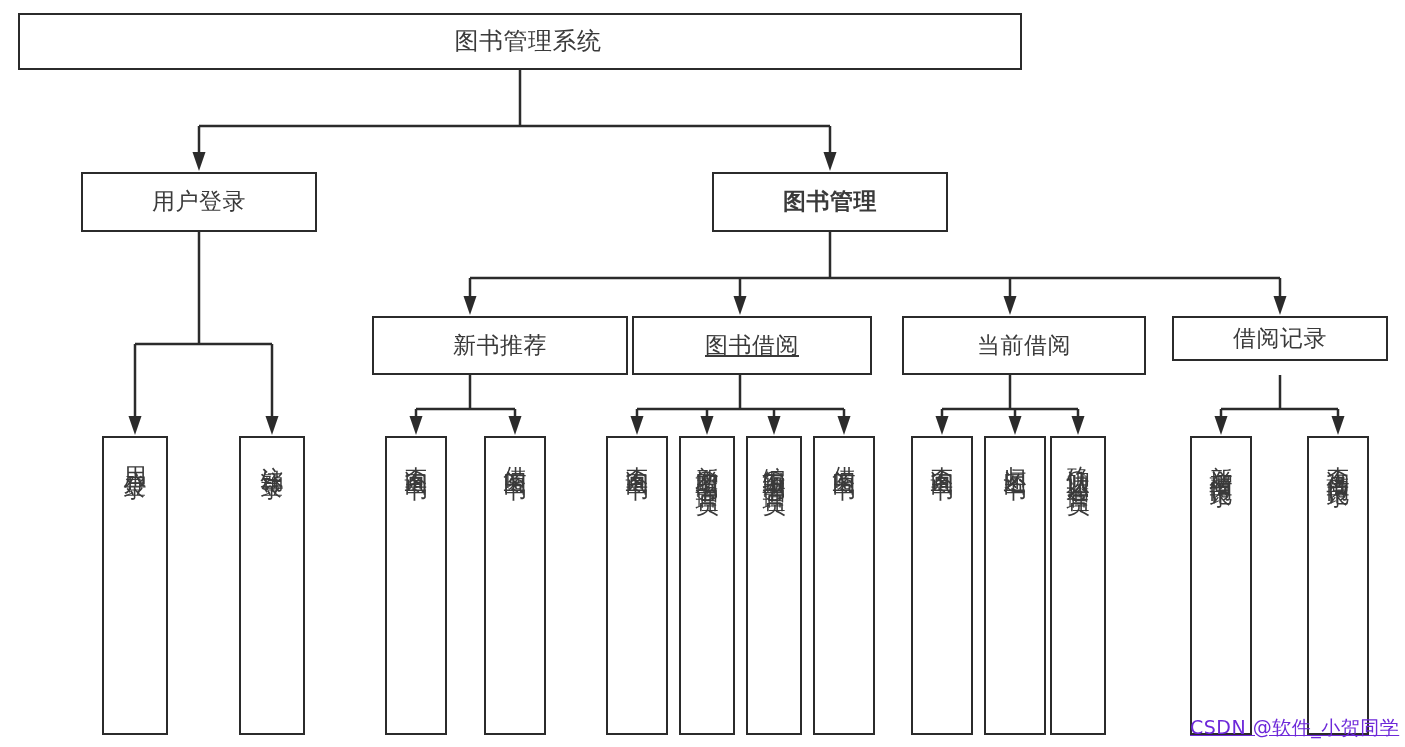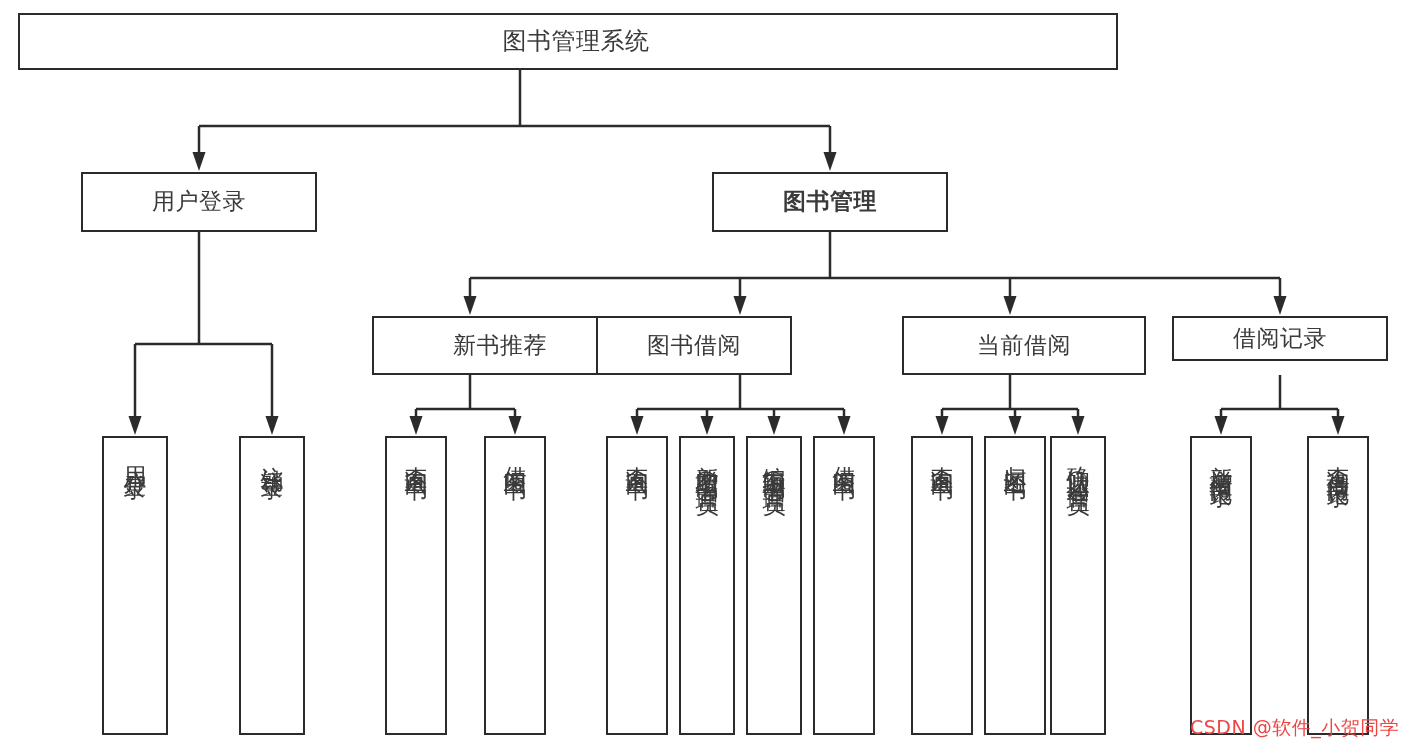--- a/index.html
+++ b/index.html
@@ -124,33 +124,33 @@
       <line x1="1078" y1="409" x2="1078" y2="418" stroke="#2b2b2b" stroke-width="2.5"></line>
       <polygon points="1071.5,416 1084.5,416 1078,435" fill="#2b2b2b"></polygon>
       <line x1="1280" y1="375" x2="1280" y2="409" stroke="#2b2b2b" stroke-width="2.5"></line>
       <line x1="1221" y1="409" x2="1338" y2="409" stroke="#2b2b2b" stroke-width="2.5"></line>
       <line x1="1221" y1="409" x2="1221" y2="418" stroke="#2b2b2b" stroke-width="2.5"></line>
       <polygon points="1214.5,416 1227.5,416 1221,435" fill="#2b2b2b"></polygon>
       <line x1="1338" y1="409" x2="1338" y2="418" stroke="#2b2b2b" stroke-width="2.5"></line>
       <polygon points="1331.5,416 1344.5,416 1338,435" fill="#2b2b2b"></polygon>
     </svg>
   <div id="nodes">
-      <div class="node horiz root" style="left: 18px; top: 13px; width: 1100px; height: 57px; padding-left: 16px;">
+      <div class="node horiz root" style="left: 18px; top: 13px; width: 1004px; height: 57px; padding-left: 16px;">
         <span class="label">图书管理系统</span>
       </div>
       <div class="node horiz" style="left: 81px; top: 172px; width: 236px; height: 60px;">
         <span class="label">用户登录</span>
       </div>
       <div class="node horiz" style="left: 712px; top: 172px; width: 236px; height: 60px; font-weight: bold;">
         <span class="label">图书管理</span>
       </div>
       <div class="node horiz" style="left: 372px; top: 316px; width: 256px; height: 59px;">
         <span class="label">新书推荐</span>
       </div>
-      <div class="node horiz" style="left: 596px; top: 316px; width: 196px; height: 59px;">
+      <div class="node horiz" style="left: 632px; top: 316px; width: 240px; height: 59px; text-decoration: underline;">
         <span class="label">图书借阅</span>
       </div>
       <div class="node horiz" style="left: 902px; top: 316px; width: 244px; height: 59px;">
         <span class="label">当前借阅</span>
       </div>
       <div class="node horiz" style="left: 1172px; top: 316px; width: 216px; height: 45px;">
         <span class="label">借阅记录</span>
       </div>
       <div class="node vert" style="left: 102px; top: 436px; width: 66px; height: 299px;">
         <span class="label">用户登录</span>
@@ -185,14 +185,14 @@
       <div class="node vert" style="left: 1050px; top: 436px; width: 56px; height: 299px;">
         <span class="label">确认归还（管理员）</span>
       </div>
       <div class="node vert" style="left: 1190px; top: 436px; width: 62px; height: 299px;">
         <span class="label">新增借阅记录</span>
       </div>
       <div class="node vert" style="left: 1307px; top: 436px; width: 62px; height: 299px;">
         <span class="label">查询借阅记录</span>
       </div>
     </div>
-  <div class="watermark" style="left: 1190px; top: 715px; color: #ef4444;">CSDN @软件_小贺同学</div>
+  <div class="watermark" style="left: 1190px; top: 715px; color: #6d28d9; text-decoration: underline;">CSDN @软件_小贺同学</div>
 </div>
 
 </body></html>

